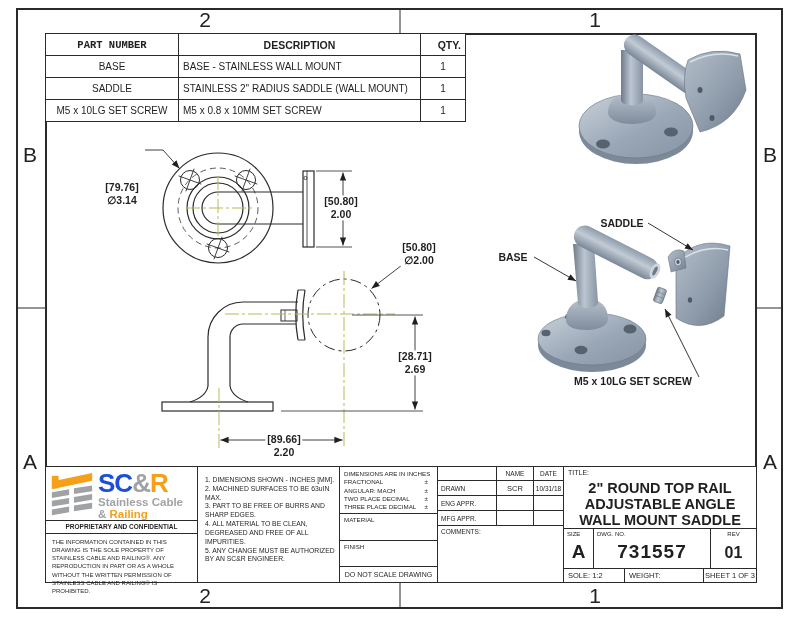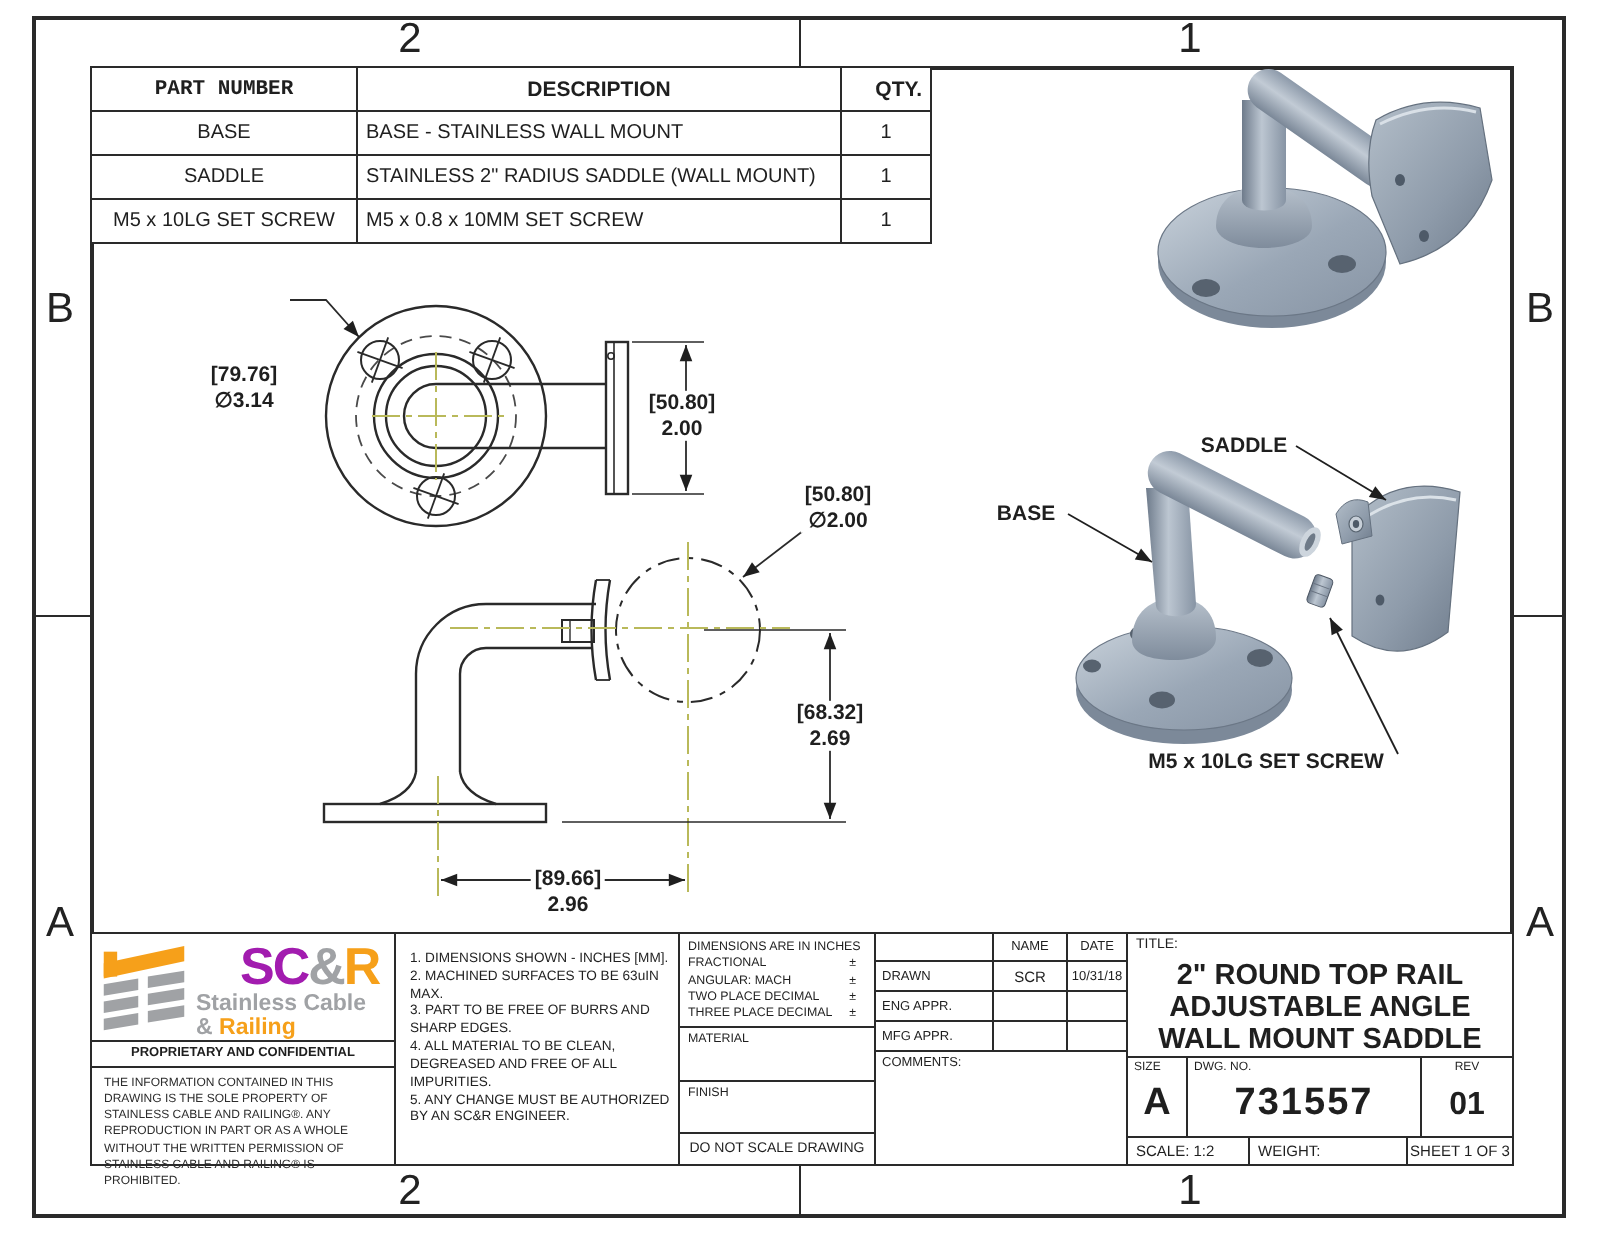--- a/index.html
+++ b/index.html
@@ -272,46 +272,46 @@
   </div>
   <div class="dim" style="left:341px;top:208px;">
     <div>[50.80]</div>
     <div>2.00</div>
   </div>
   <div class="dim" style="left:419px;top:254px;">
     <div>[50.80]</div>
     <div>∅2.00</div>
   </div>
   <div class="dim" style="left:415px;top:363px;">
-    <div>[68.32]</div>
+    <div>[28.71]</div>
     <div>2.69</div>
   </div>
   <div class="dim" style="left:284px;top:446px;">
     <div>[89.66]</div>
-    <div>2.96</div>
+    <div>2.20</div>
   </div>
 
   <div class="callout" style="left:622px;top:223px;">SADDLE</div>
   <div class="callout" style="left:513px;top:257px;">BASE</div>
   <div class="callout" style="left:633px;top:381px;">M5 x 10LG SET SCREW</div>
 
   <div class="abs bb logo-box">
     <div class="logo-row">
       <svg width="44" height="46" viewBox="0 0 44 48">
         <polygon points="1,10 43,1 43,9 1,18" fill="#F6A01A"></polygon>
         <rect x="1" y="4" width="7" height="13" fill="#F6A01A"></rect>
         <polygon points="1,21 19,18 19,24 1,27" fill="#A0A2A5"></polygon>
         <polygon points="24,17 43,14 43,20 24,23" fill="#A0A2A5"></polygon>
         <polygon points="1,30 19,27 19,33 1,36" fill="#A0A2A5"></polygon>
         <polygon points="24,26 43,23 43,29 24,32" fill="#A0A2A5"></polygon>
         <polygon points="1,39 19,36 19,42 1,45" fill="#A0A2A5"></polygon>
         <polygon points="24,35 43,32 43,38 24,41" fill="#A0A2A5"></polygon>
       </svg>
       <div class="logo-text">
-        <div class="brand"><span style="color:#a21caf;margin-left:22px;">SC</span><span style="color:#A0A2A5;">&amp;</span><span style="color:#F6A01A;">R</span></div>
+        <div class="brand"><span style="color:#1d4ed8;">SC</span><span style="color:#A0A2A5;">&amp;</span><span style="color:#F6A01A;">R</span></div>
         <div class="sub" style="color:#A0A2A5;">Stainless Cable</div>
         <div class="sub"><span style="color:#A0A2A5;">&amp;</span> <span style="color:#F6A01A;">Railing</span></div>
       </div>
     </div>
     <div class="prop-bar">PROPRIETARY AND CONFIDENTIAL</div>
     <div class="legal">THE INFORMATION CONTAINED IN THIS DRAWING IS THE SOLE PROPERTY OF STAINLESS CABLE AND RAILING®. ANY REPRODUCTION IN PART OR AS A WHOLE WITHOUT THE WRITTEN PERMISSION OF STAINLESS CABLE AND RAILING® IS PROHIBITED.</div>
   </div>
 
   <div class="abs bb notes-box">
     <div class="notes-body">
@@ -390,19 +390,19 @@
       <div class="cell dwg-cell">
         <div class="sm">DWG.  NO.</div>
         <div class="big dwg-v">731557</div>
       </div>
       <div class="cell rev-cell">
         <div class="sm" style="left:50%;transform:translateX(-50%);">REV</div>
         <div class="big rev-v">01</div>
       </div>
     </div>
     <div class="tb-bottom">
-      <div class="scale-cell">SCALE: 1:2</div>
+      <div class="scale-cell">SOLE: 1:2</div>
       <div class="weight-cell">WEIGHT:</div>
       <div class="sheet-cell">SHEET 1 OF 3</div>
     </div>
   </div>
 
 </div>
 
 </body></html>

